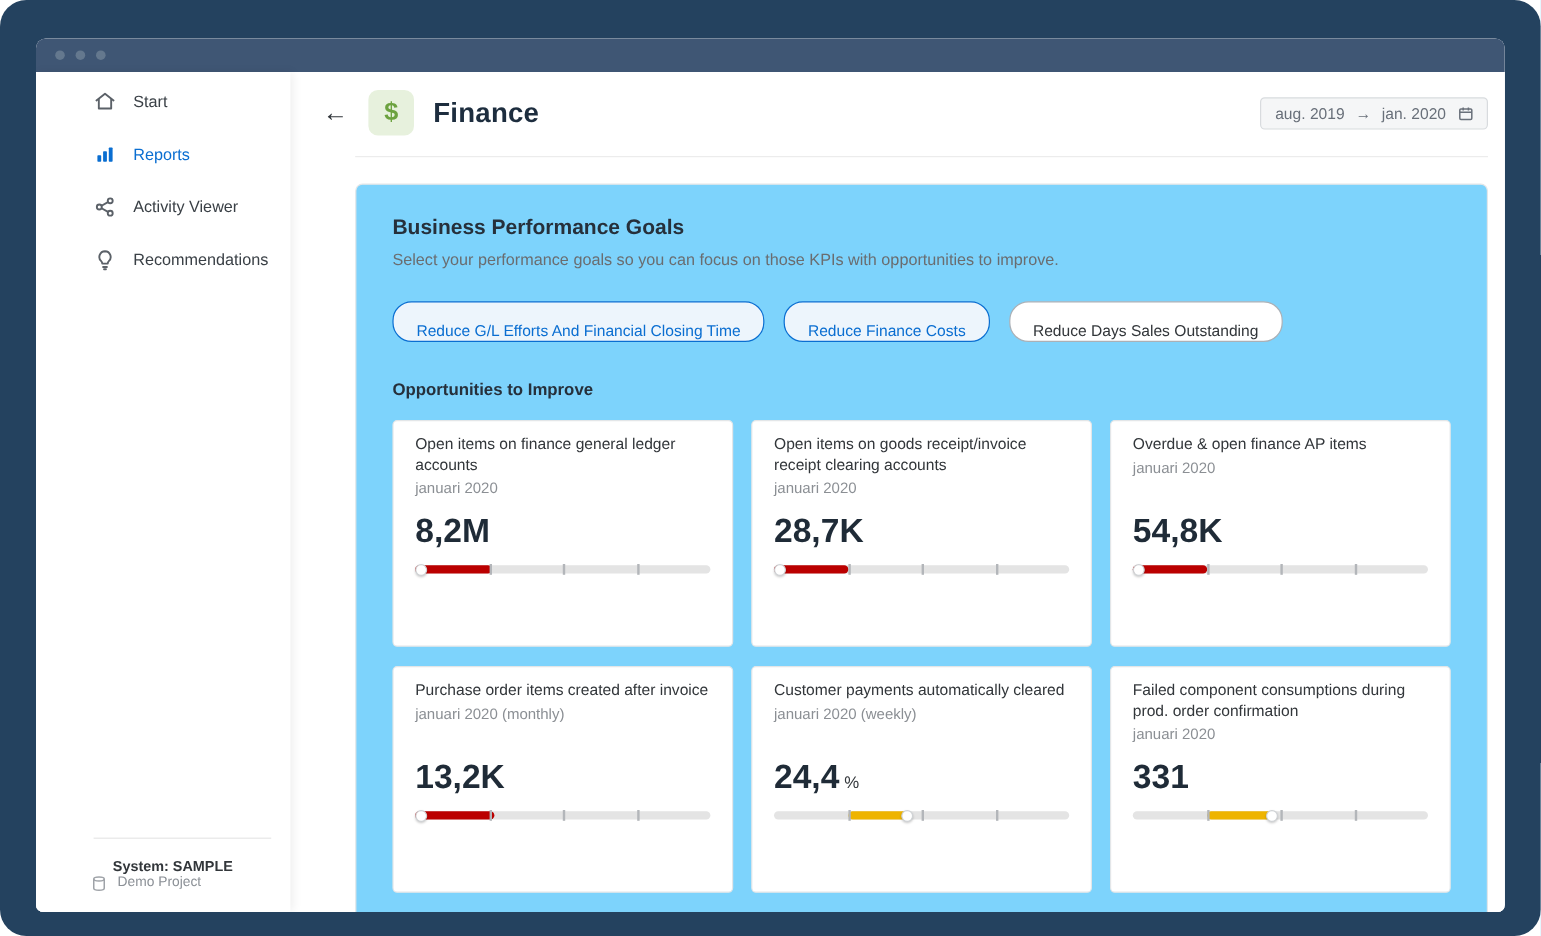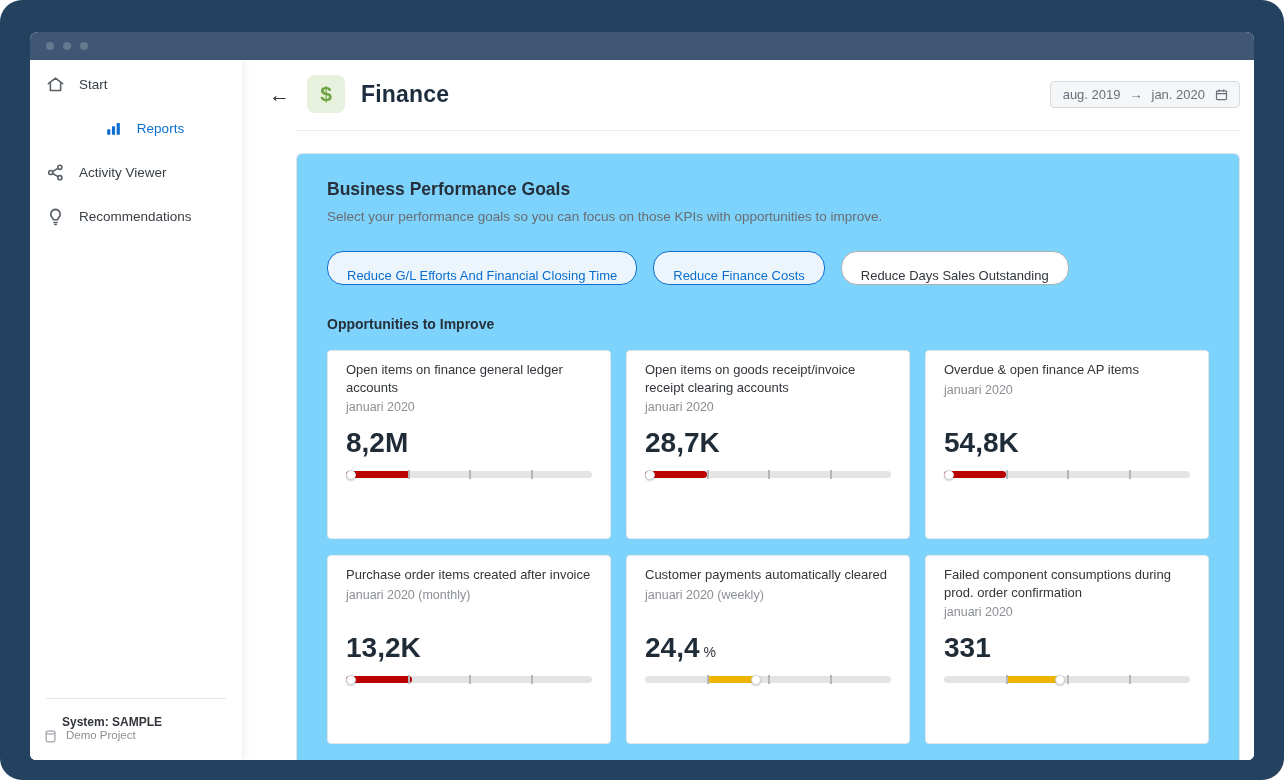--- a/index.html
+++ b/index.html
@@ -20,30 +20,30 @@
     padding-left:16px; gap:9px;
   }
   .win-dot { width:8px; height:8px; border-radius:50%; background:#64788e; }
 
   .app { flex:1; display:flex; min-height:0; background:#fff; }
 
   
   .sidebar {
     width:212px; flex:0 0 212px; background:#fff; position:relative; z-index:3;
     box-shadow:2px 0 8px rgba(0,0,0,0.07);
-    display:flex; flex-direction:column;
+    display:flex; flex-direction:column;padding-left:32px;
   }
   .nav { padding-top:2px; }
   .nav-item {
     display:flex; align-items:center; gap:14px; height:44px; padding-left:16px;
     font-size:13.5px; color:#3a4046; cursor:pointer;
   }
   .nav-item .nav-icon { width:19px; height:19px; display:flex; color:#5b6168; }
   .nav-item .nav-icon svg { width:19px; height:19px; }
-  .nav-item.active { color:#0a6ed1;justify-content:center; }
+  .nav-item.active { color:#0a6ed1; }
   .nav-item.active .nav-icon { color:#0a6ed1; }
   .sidebar-footer { margin-top:auto; padding-bottom:16px; }
   .sf-divider { border-top:1px solid #e6e6e6; margin:0 16px 16px 16px; }
   .sf-system { padding-left:32px; font-size:12px; font-weight:bold; color:#32363a; }
   .sf-project { display:flex; align-items:flex-start; gap:8px; padding-left:13px; margin-top:0; }
   .sf-project .db-icon { width:15px; height:15px; display:flex; }
   .sf-project .db-icon svg { width:15px; height:15px; }
   .sf-project-label { font-size:11.5px; color:#8b9096; }
 
   

